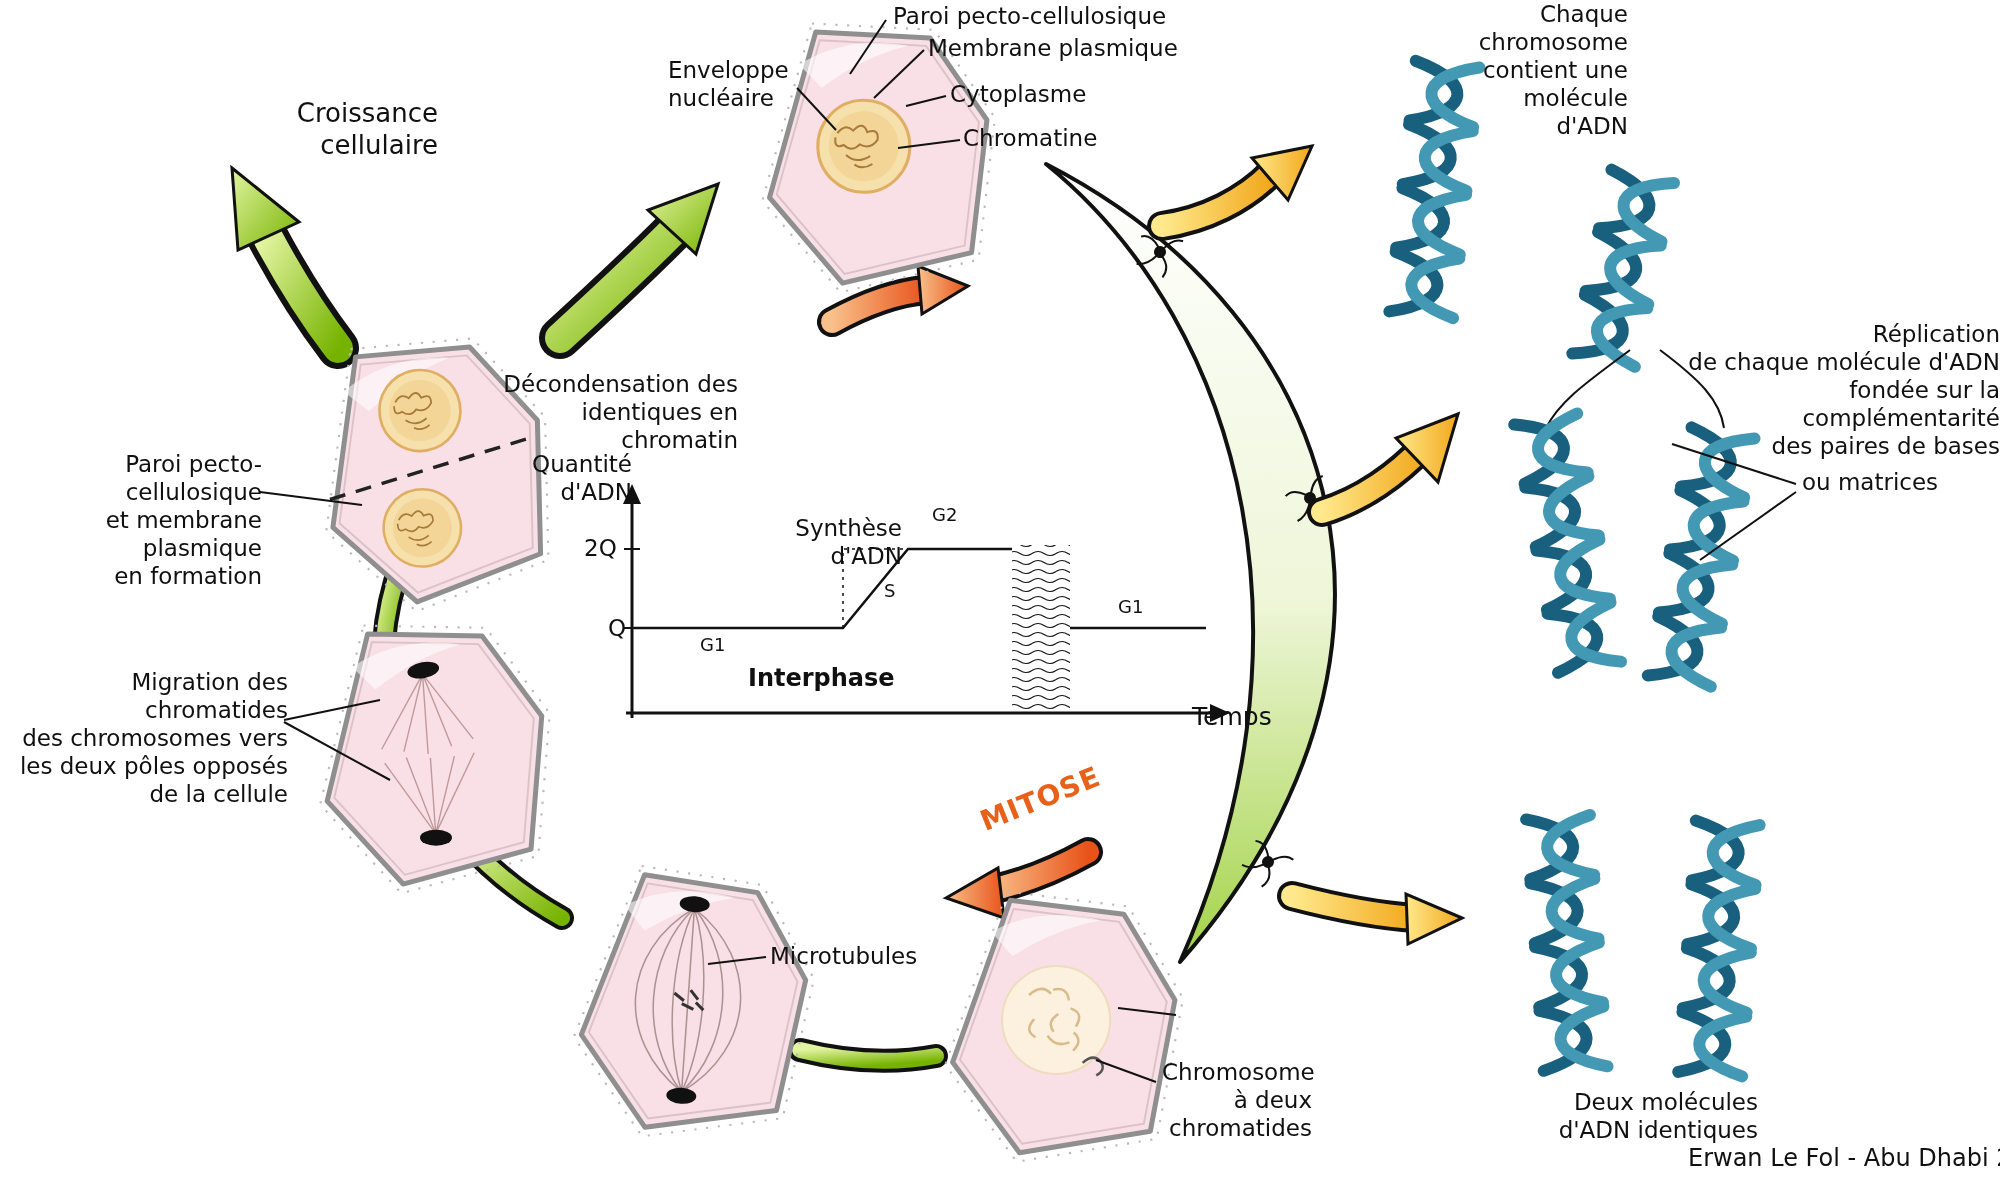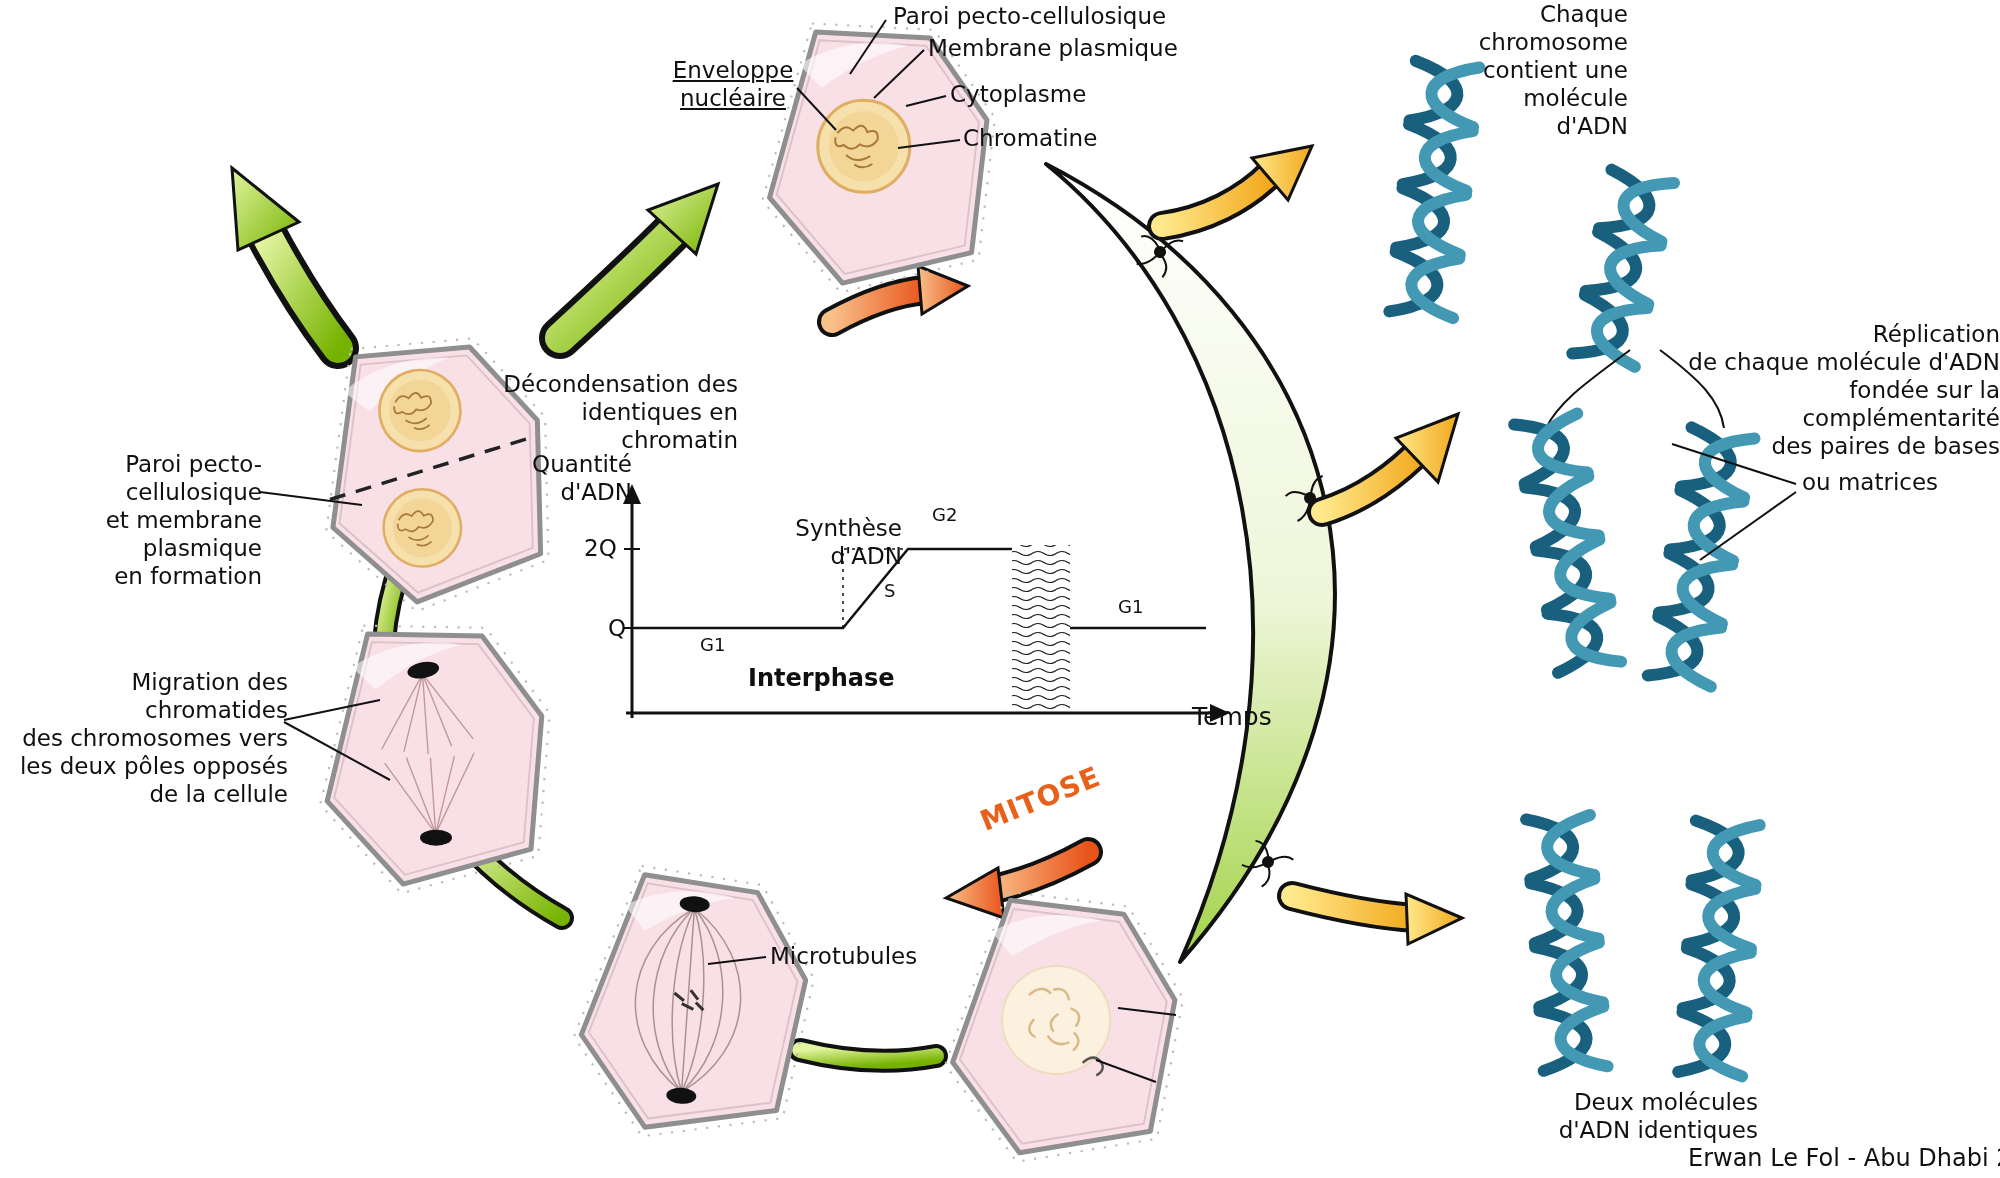--- a/index.html
+++ b/index.html
@@ -2,21 +2,21 @@
 <html><head>
 <meta charset="utf-8">
 <style>
   html,body{margin:0;padding:0;background:#fff;}
   #stage{position:relative;width:2000px;height:1178px;background:#fff;
          font-family:"DejaVu Sans",sans-serif;color:#101010;overflow:hidden;}
   svg.art{position:absolute;left:0;top:0;z-index:1;}
   .lbl{position:absolute;font-size:23px;line-height:1.22;white-space:pre-line;z-index:2;}
   .nowrap{white-space:nowrap;}
   .ctr{text-align:right;}
-  .rt{text-align:center;text-decoration:underline;}
+  .rt{text-align:left;}
   .big{font-size:26px;}
   .phase{font-size:18px;}
   .bold{font-weight:bold;}
   .mitose{color:#e8611b;font-weight:bold;font-size:28px;transform:rotate(-22deg);
           transform-origin:left center;letter-spacing:1px;}
   .credit{font-size:24px;}
 </style>
 </head>
 <body>
 
@@ -226,20 +226,22 @@
 <div class="lbl nowrap" style="left:893px;top:2px">Paroi pecto-cellulosique</div>
 <div class="lbl nowrap" style="left:928px;top:34px">Membrane plasmique</div>
 <div class="lbl rt" style="left:668px;top:56px;width:130px">Enveloppe
 nucléaire</div>
 <div class="lbl nowrap" style="left:950px;top:80px">Cytoplasme</div>
 <div class="lbl nowrap" style="left:963px;top:124px">Chromatine</div>
 
 <div class="lbl ctr" style="left:1388px;top:0px;width:240px">Chaque chromosome
 contient une molécule
 d'ADN</div>
+<div class="lbl ctr big" style="left:248px;top:98px;width:190px">Croissance
+cellulaire</div>
 <div class="lbl ctr" style="left:498px;top:370px;width:240px">Décondensation des
 identiques en
 chromatin</div>
 <div class="lbl ctr" style="left:2px;top:450px;width:260px">Paroi pecto-cellulosique
 et membrane plasmique
 en formation</div>
 <div class="lbl ctr" style="left:8px;top:668px;width:280px">Migration des chromatides
 des chromosomes vers
 les deux pôles opposés
 de la cellule</div>
@@ -252,20 +254,23 @@
 <div class="lbl ctr" style="left:772px;top:514px;width:130px">Synthèse
 d'ADN</div>
 <div class="lbl nowrap phase" style="left:884px;top:580px">S</div>
 <div class="lbl nowrap phase" style="left:932px;top:504px">G2</div>
 <div class="lbl nowrap phase" style="left:1118px;top:596px">G1</div>
 <div class="lbl nowrap bold" style="left:748px;top:664px;font-size:24px">Interphase</div>
 <div class="lbl nowrap" style="left:1192px;top:702px;font-size:25px">Temps</div>
 
 <div class="lbl nowrap mitose" style="left:982px;top:806px">MITOSE</div>
 <div class="lbl nowrap" style="left:770px;top:942px">Microtubules</div>
+<div class="lbl ctr" style="left:1162px;top:1058px;width:150px">Chromosome
+à deux
+chromatides</div>
 
 <div class="lbl ctr" style="left:1660px;top:320px;width:340px">Réplication
 de chaque molécule d'ADN
 fondée sur la complémentarité
 des paires de bases</div>
 <div class="lbl nowrap" style="left:1802px;top:468px">ou matrices</div>
 <div class="lbl ctr" style="left:1528px;top:1088px;width:230px">Deux molécules
 d'ADN identiques</div>
 
 <div class="lbl nowrap credit" style="left:1688px;top:1144px">Erwan Le Fol - Abu Dhabi 2009</div>

